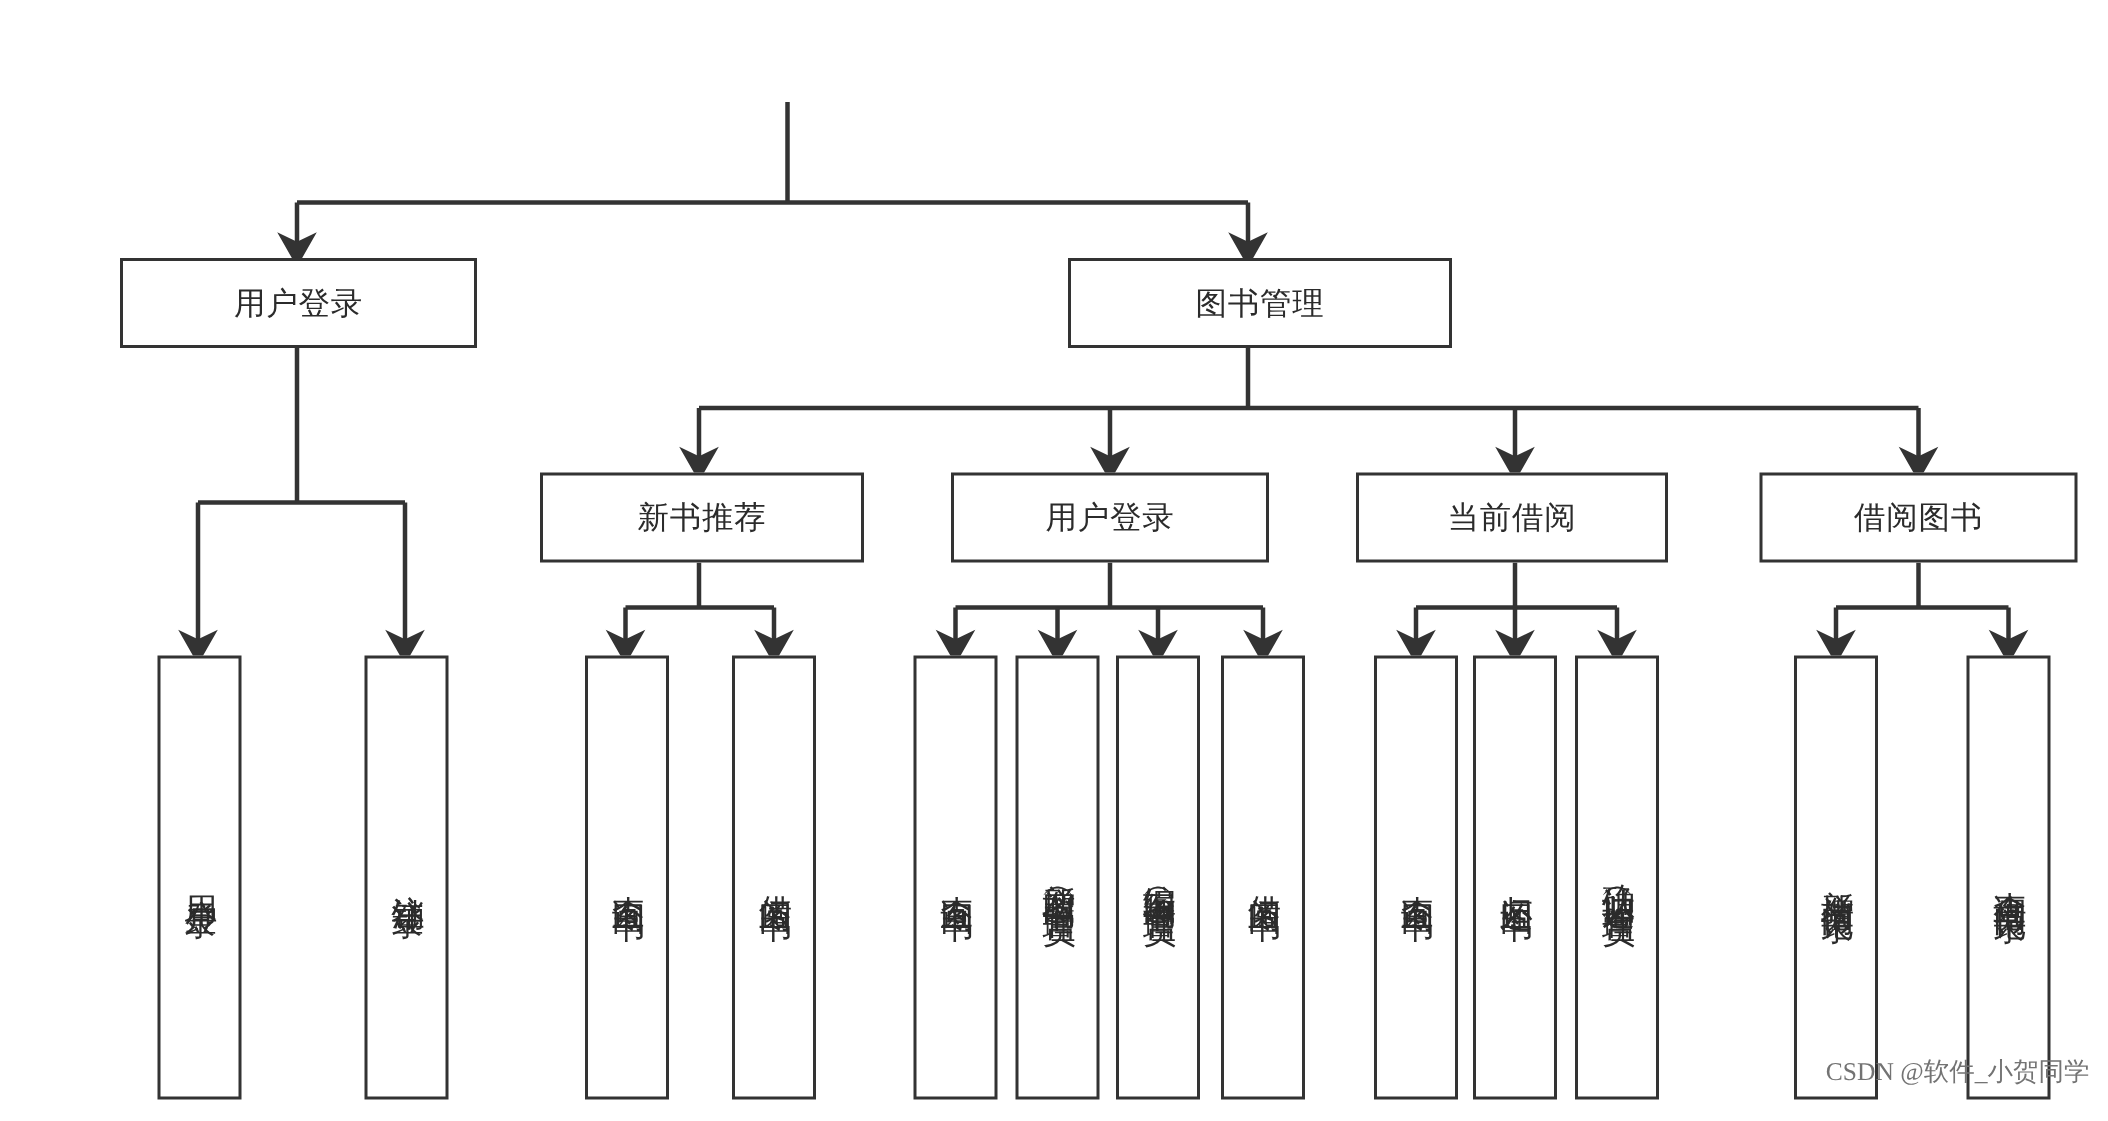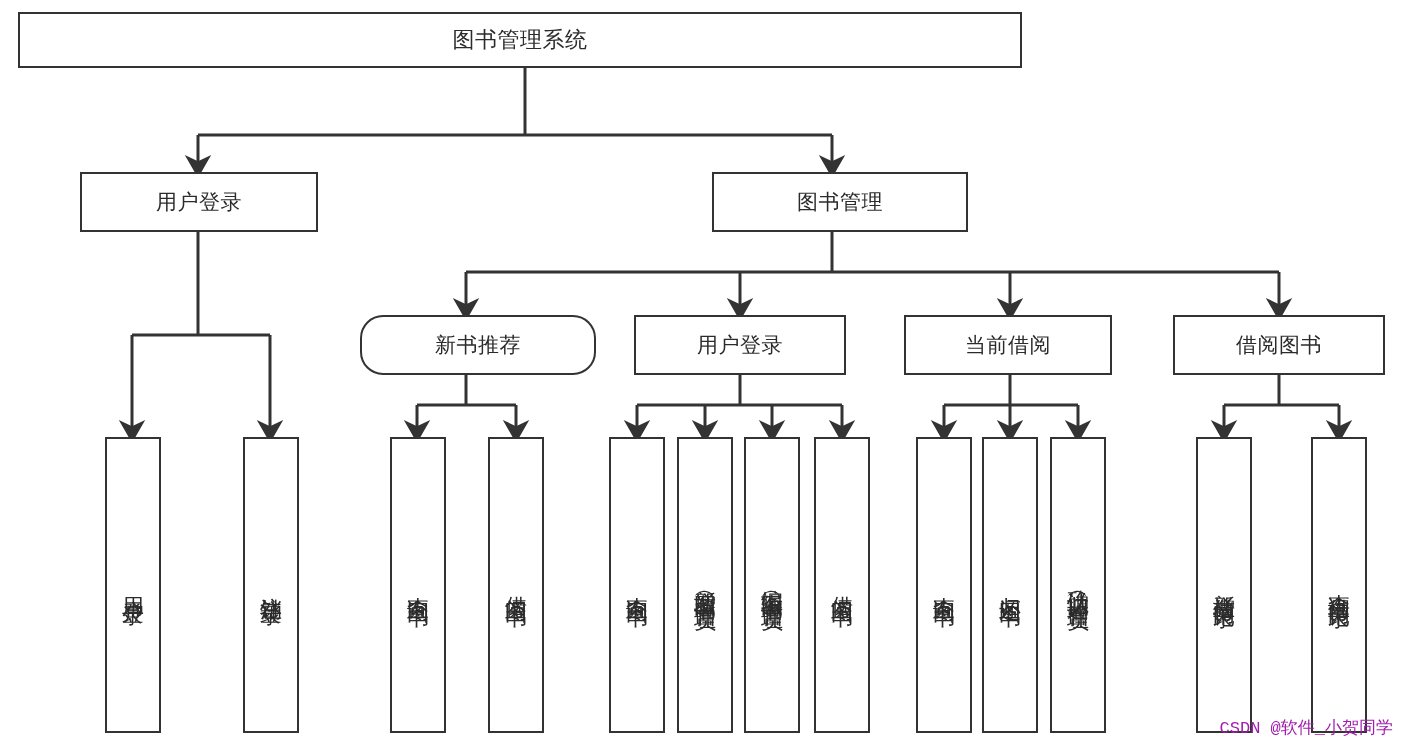--- a/index.html
+++ b/index.html
@@ -57,26 +57,26 @@
     writing-mode: vertical-rl;
     text-orientation: upright;
     font-size: 22px;
     letter-spacing: 3px;
     white-space: nowrap;
     max-height: 100%;
   }
   .watermark {
     position: absolute;
     right: 12px;
-    bottom: 8px;
+    bottom: 21px;
     font-size: 17px;
-    color: #a21caf;
+    color: #737373;
     z-index: 5;
     white-space: nowrap;
-    font-family: Liberation Mono, monospace;
+    font-family: Liberation Serif, serif;
   }
 </style>
 </head>
 <body>
 
 <div id="canvas">
 
   <svg id="edges" viewBox="0 0 1405 747" xmlns="http://www.w3.org/2000/svg">
     <defs>
       <marker id="arrow" markerWidth="10" markerHeight="10" refX="4.2" refY="5" orient="auto" markerUnits="strokeWidth">
@@ -120,32 +120,29 @@
       <path d="M1010,405 L1010,431" marker-end="url(#arrow)"></path>
       <path d="M1078,405 L1078,431" marker-end="url(#arrow)"></path>
 
       <path d="M1279,375 L1279,405"></path>
       <path d="M1224,405 L1339,405"></path>
       <path d="M1224,405 L1224,431" marker-end="url(#arrow)"></path>
       <path d="M1339,405 L1339,431" marker-end="url(#arrow)"></path>
     </g>
   </svg>
 
-  <div class="node horiz root" style="left:18px; top:12px; width:1004px; height:56px;">
-    <span class="label">图书管理系统</span>
-  </div>
 
   <div class="node horiz" style="left:80px; top:172px; width:238px; height:60px;">
     <span class="label">用户登录</span>
   </div>
   <div class="node horiz" style="left:712px; top:172px; width:256px; height:60px;">
     <span class="label">图书管理</span>
   </div>
 
-  <div class="node horiz" style="left:360px; top:315px; width:236px; height:60px;border-radius:23px;">
+  <div class="node horiz" style="left:360px; top:315px; width:216px; height:60px;">
     <span class="label">新书推荐</span>
   </div>
   <div class="node horiz" style="left:634px; top:315px; width:212px; height:60px;">
     <span class="label">用户登录</span>
   </div>
   <div class="node horiz" style="left:904px; top:315px; width:208px; height:60px;">
     <span class="label">当前借阅</span>
   </div>
   <div class="node horiz" style="left:1173px; top:315px; width:212px; height:60px;">
     <span class="label">借阅图书</span>

